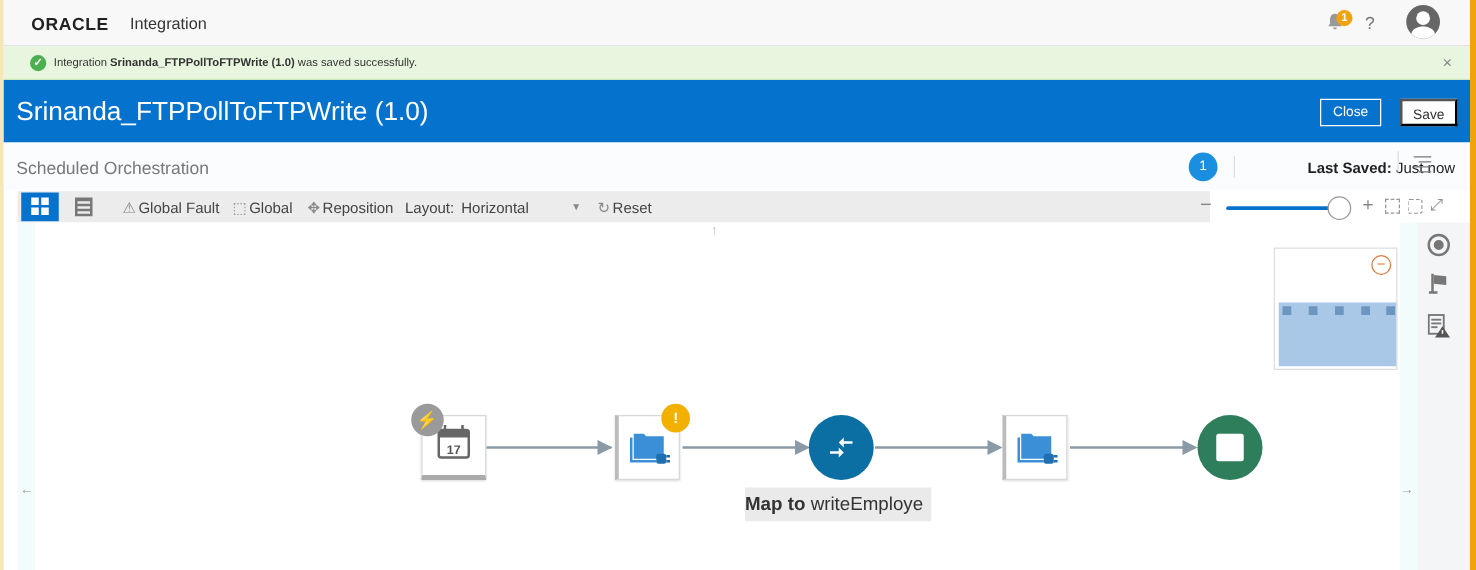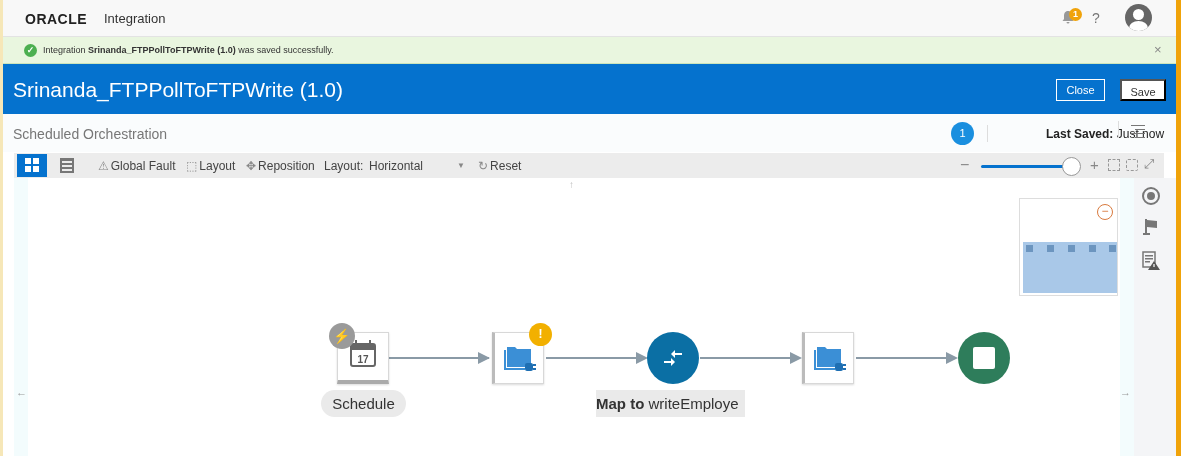--- a/index.html
+++ b/index.html
@@ -32,21 +32,21 @@
   .subbar { position: absolute; left: 3px; top: 114px; width: 1173px; height: 38px; background: #fafcfd; }
   .subtitle { position: absolute; left: 10px; top: 12px; font-size: 14px; color: #777; }
   .count-badge { position: absolute; left: 948px; top: 8px; width: 23px; height: 23px; border-radius: 50%; background: #1a8fdf; color: #fff; font-size: 11px; text-align: center; line-height: 23px; }
   .sep1 { position: absolute; left: 984px; top: 11px; width: 1px; height: 17px; background: #ddd; }
   .last-saved { position: absolute; left: 995px; top: 13px; font-size: 12px; color: #222; }
   .last-saved b { font-weight: bold; margin-left: 48px; }
   .sep2 { position: absolute; left: 1115px; top: 7px; width: 1px; height: 17px; background: #ddd; }
   .menu-lines { position: absolute; left: 1128px; top: 11px; width: 14px; }
   .menu-lines span { display: block; height: 1px; background: #777; margin-bottom: 3px; margin-left: auto; }
 
-  .toolbar { position: absolute; left: 14px; top: 153px; width: 1150px; height: 25px; background: #ececec; }
+  .toolbar { position: absolute; left: 14px; top: 153px; width: 954px; height: 25px; background: #ececec; }
   .tb-diagram { position: absolute; left: 3px; top: 1px; width: 30px; height: 23px; background: #0572ce; }
   .tb-list { position: absolute; left: 46px; top: 5px; width: 14px; height: 15px; background: #777; }
   .tb-list i { position: absolute; left: 2px; width: 10px; height: 2px; background: #ececec; }
   .tb-item { position: absolute; top: 6px; font-size: 12px; color: #444; white-space: nowrap; }
   .tb-icon { color: #888; margin-right: 2px; }
   .layout-caret { position: absolute; left: 443px; top: 8px; font-size: 8px; color: #888; }
   .zoom-minus { position: absolute; left: 946px; top: 3px; font-size: 16px; color: #888; }
   .zoom-track { position: absolute; left: 967px; top: 12px; width: 85px; height: 3px; background: #0572ce; border-radius: 2px; }
   .zoom-knob { position: absolute; left: 1048px; top: 4px; width: 19px; height: 19px; border-radius: 50%; background: #fff; border: 1px solid #999; }
   .zoom-plus { position: absolute; left: 1076px; top: 3px; font-size: 15px; color: #888; }
@@ -144,21 +144,21 @@
           <rect x="8" y="12" width="6" height="6" fill="#fff"></rect>
           <rect x="16" y="12" width="6" height="6" fill="#fff"></rect>
         </svg>
     </div>
     <div class="tb-list">
       <i style="top:3px"></i>
         <i style="top:7px"></i>
         <i style="top:11px"></i>
     </div>
     <span class="tb-item" style="left:84px"><span class="tb-icon">⚠</span><span>Global Fault</span></span>
-    <span class="tb-item" style="left:172px"><span class="tb-icon">⬚</span><span>Layout</span></span>
+    <span class="tb-item" style="left:172px"><span class="tb-icon">⬚</span><span>Global</span></span>
     <span class="tb-item" style="left:232px"><span class="tb-icon">✥</span><span>Reposition</span></span>
     <span class="tb-item" style="left:310px">Layout:</span>
     <span class="tb-item" style="left:355px">Horizontal</span>
     <span class="layout-caret">▼</span>
     <span class="tb-item" style="left:464px"><span class="tb-icon">↻</span><span>Reset</span></span>
     <span class="zoom-minus">−</span>
     <div class="zoom-track"></div>
     <div class="zoom-knob"></div>
     <span class="zoom-plus">+</span>
     <span class="zoom-fit"></span>
@@ -246,15 +246,14 @@
         <rect x="30" y="30" width="8" height="8" rx="2" fill="#1e6fb3"></rect>
         <rect x="38" y="31" width="3" height="2" fill="#1e6fb3"></rect>
         <rect x="38" y="35" width="3" height="2" fill="#1e6fb3"></rect>
       </svg>
   </div>
 
   <div class="node-circle" style="left:958px;top:332px;background:#2e7d5b;">
     <span style="position:absolute;left:15px;top:15px;width:22px;height:22px;background:#fff;border-radius:2px;"></span>
   </div>
 
-  <span class="label-pill" style="left:321px;width:85px;">Schedule</span>
   <span class="label-plain" style="left:596px;background:#eaeaea;padding-right:6px;"><b>Map to</b> <span>writeEmploye</span></span>
 </div>
 
 </body></html>

